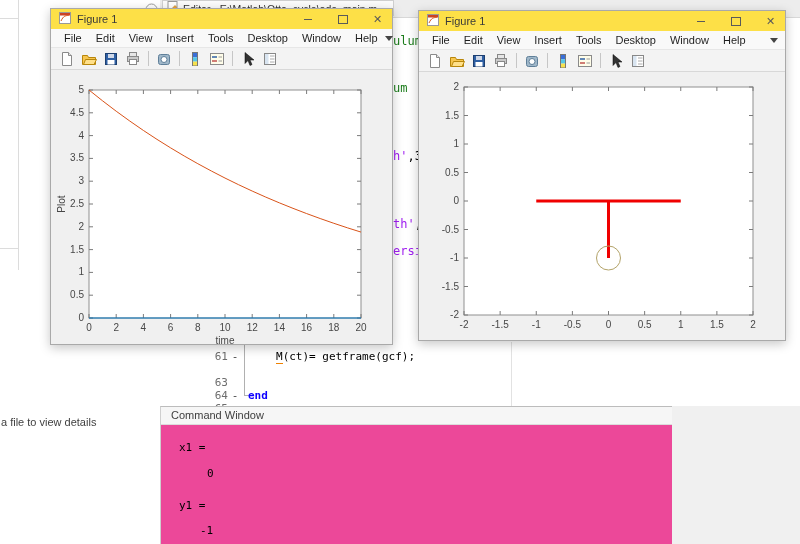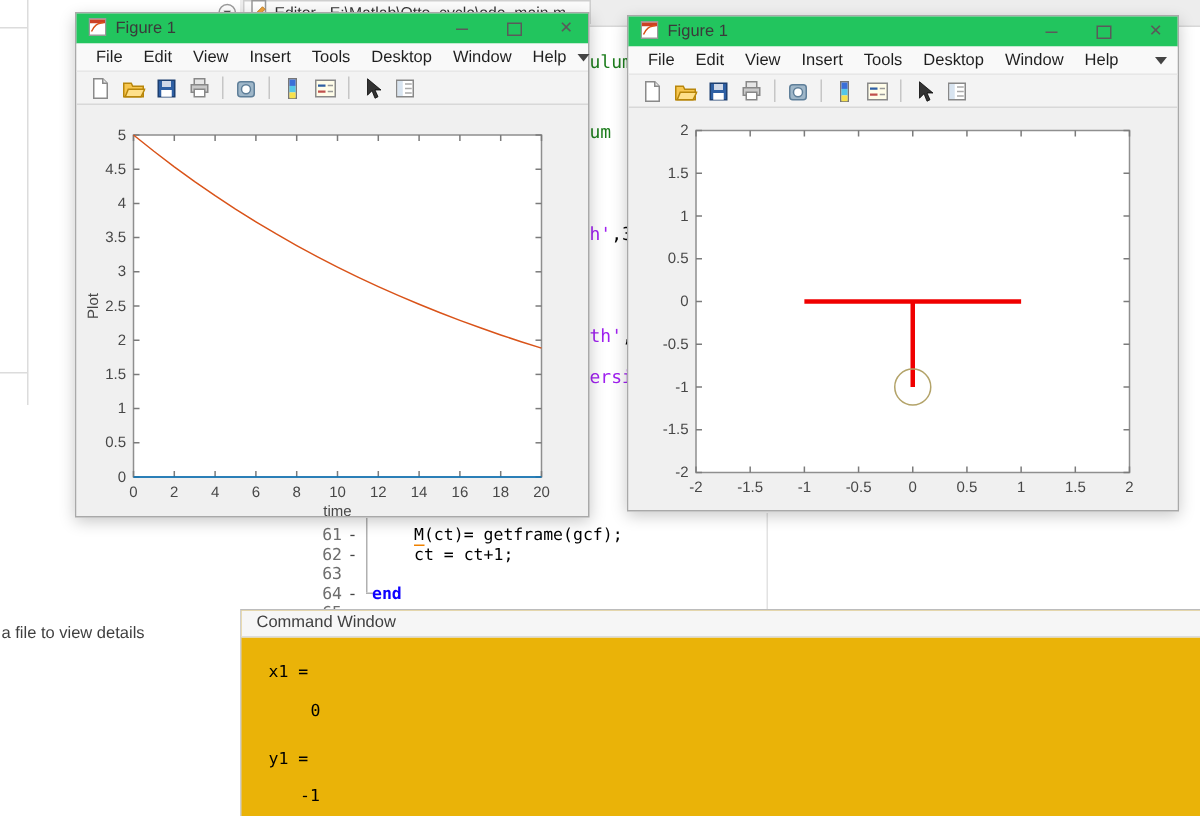--- a/index.html
+++ b/index.html
@@ -30,34 +30,34 @@
   .keyword{color:#0e00ff;} .comment{color:#1c7d1c;} .string{color:#a020f0;} .plain{color:#000;}
   .warn{border-bottom:1.5px solid #ef8100;}
   #fold-guide-v{position:absolute;left:36px;top:0;width:1px;height:50px;background:#b0b0b0;}
   #fold-guide-h{position:absolute;left:36px;top:50px;width:5px;height:1px;background:#b0b0b0;}
 
   #editor-fragments{position:absolute;left:233px;top:17px;width:30px;height:328px;
     font-family:"DejaVu Sans Mono","Liberation Mono",monospace;font-size:12px;}
   .frag{position:absolute;left:0;white-space:pre;}
 
   
-  #command-window{position:absolute;left:160px;top:406px;width:640px;height:138px;background:#eab308;
+  #command-window{position:absolute;left:160px;top:406px;width:512px;height:138px;background:#ec4899;
     border-top:1px solid #bcbcbc;border-left:1px solid #cfcfcf;box-sizing:border-box;z-index:2;}
   #cw-header{height:17px;background:#f6f6f6;border-bottom:1px solid #dcdcdc;
     font-size:11px;color:#404040;padding-left:10px;line-height:17px;}
   #cw-body{position:relative;width:100%;height:120px;
     font-family:"DejaVu Sans Mono","Liberation Mono",monospace;font-size:11px;color:#000;}
   .cw-out{position:absolute;white-space:pre;}
 
   
   .fig-window{position:absolute;display:flex;flex-direction:column;background:#f0f0f0;
     border:1px solid #a9a9a9;box-shadow:0 3px 10px rgba(0,0,0,0.22);z-index:10;box-sizing:border-box;}
   #figure1-window{left:50px;top:8px;width:343px;height:337px;}
   #figure2-window{left:418px;top:10px;width:368px;height:331px;}
-  .fig-titlebar{height:20px;background:#22c55e;display:flex;align-items:center;gap:6px;
+  .fig-titlebar{height:20px;background:#fde047;display:flex;align-items:center;gap:6px;
     padding-left:8px;font-size:11px;color:#3a3a3a;flex:0 0 auto;}
   .fig-title{flex:0 1 auto;}
   .fig-caption-spacer{flex:1;}
   .cap-btn{width:29px;height:20px;display:flex;align-items:center;justify-content:center;color:#5a5a5a;font-size:10px;}
   .min-glyph{display:inline-block;width:8px;height:1px;background:#5a5a5a;}
   .max-glyph{display:inline-block;width:8px;height:7px;border:1px solid #5a5a5a;}
   .close-glyph{font-size:11px;line-height:11px;}
   .fig-menubar{height:18px;background:#f9f9f9;display:flex;align-items:center;
     padding-left:6px;font-size:11px;color:#1f1f1f;flex:0 0 auto;}
   .menu-item{padding:2px 7px;}
@@ -107,21 +107,20 @@
         <span class="frag" style="top: 64px;"><span class="comment">um</span></span>
         <span class="frag" style="top: 132px;"><span class="string">h'</span><span class="plain">,3,</span></span>
         <span class="frag" style="top: 200px;"><span class="string">th'</span><span class="plain">,3</span></span>
         <span class="frag" style="top: 227px;"><span class="string">ersiz</span></span>
       </div>
 
     <div id="editor-code">
       <div id="fold-guide-v"></div>
       <div id="fold-guide-h"></div>
     <div class="code-line" style="top: 5px;"><span class="lnum">61</span><span class="gutter-dash">-</span><span class="ind-2"><span class="plain warn">M</span><span class="plain">(ct)= getframe(gcf);</span></span></div>
-        <div class="code-line" style="top: 18px;"><span class="lnum">62</span><span class="gutter-dash">-</span><span class="ind-2"><span class="plain">ct = ct+1;</span></span></div>
         <div class="code-line" style="top: 31px;"><span class="lnum">63</span><span class="gutter-dash"></span><span class="ind-2"></span></div>
         <div class="code-line" style="top: 44px;"><span class="lnum">64</span><span class="gutter-dash">-</span><span class="ind-0"><span class="keyword">end</span></span></div>
         <div class="code-line" style="top: 57px;"><span class="lnum">65</span><span class="gutter-dash"></span><span class="ind-2"></span></div>
       </div>
 
     <div id="editor-margin-line"></div>
   </div>
 
   <div id="command-window">
     <div id="cw-header">Command Window</div>

